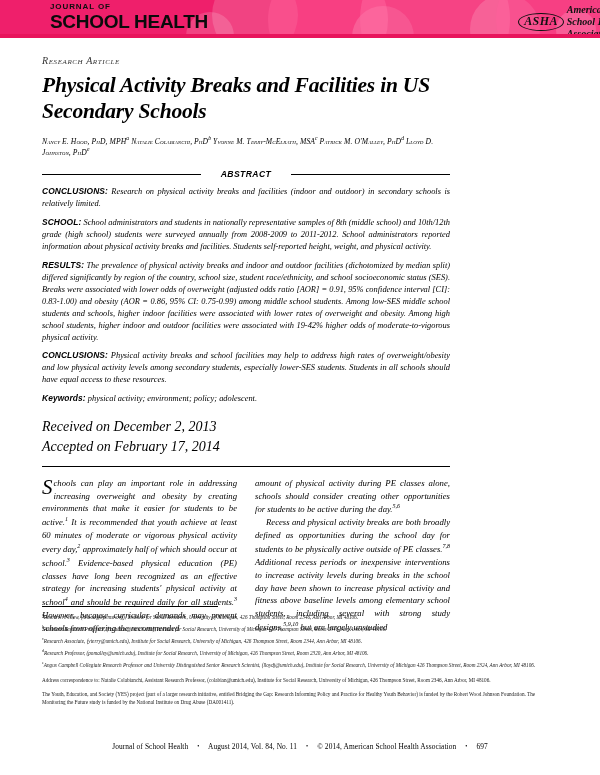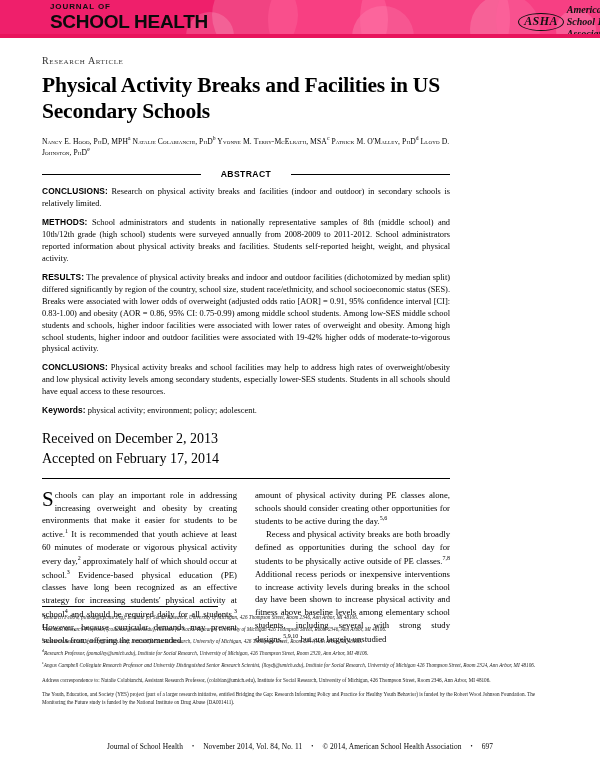--- a/index.html
+++ b/index.html
@@ -92,20 +92,21 @@
     font-size: 10px;
     line-height: 1.18;
     color: #111;
   }
 
   
   .page {
     padding: 0 42px;
     box-sizing: border-box;
     width: 492px;
+    font-style: italic;
   }
 
   .kicker {
     margin-top: 17px;
     font-variant: small-caps;
     font-size: 10px;
     letter-spacing: 0.6px;
     color: #333;
   }
   h1.article-title {
@@ -275,21 +276,21 @@
     <span class="lbl">ABSTRACT</span>
     <span class="rule"></span>
   </div>
 
   <div>
     <p class="abs-p">
       <span class="lead">CONCLUSIONS:</span>
       <span>Research on physical activity breaks and facilities (indoor and outdoor) in secondary schools is relatively limited.</span>
     </p>
     <p class="abs-p">
-      <span class="lead">METHODS:</span>
+      <span class="lead">SCHOOL:</span>
       <span>School administrators and students in nationally representative samples of 8th (middle school) and 10th/12th grade (high school) students were surveyed annually from 2008-2009 to 2011-2012. School administrators reported information about physical activity breaks and facilities. Students self-reported height, weight, and physical activity.</span>
     </p>
     <p class="abs-p">
       <span class="lead">RESULTS:</span>
       <span>The prevalence of physical activity breaks and indoor and outdoor facilities (dichotomized by median split) differed significantly by region of the country, school size, student race/ethnicity, and school socioeconomic status (SES). Breaks were associated with lower odds of overweight (adjusted odds ratio [AOR] = 0.91, 95% confidence interval [CI]: 0.83-1.00) and obesity (AOR = 0.86, 95% CI: 0.75-0.99) among middle school students. Among low-SES middle school students and schools, higher indoor facilities were associated with lower rates of overweight and obesity. Among high school students, higher indoor and outdoor facilities were associated with 19-42% higher odds of moderate-to-vigorous physical activity.</span>
     </p>
     <p class="abs-p">
       <span class="lead">CONCLUSIONS:</span>
       <span>Physical activity breaks and school facilities may help to address high rates of overweight/obesity and low physical activity levels among secondary students, especially lower-SES students. Students in all schools should have equal access to these resources.</span>
     </p>
@@ -337,18 +338,18 @@
     <sup>e</sup><span>Angus Campbell Collegiate Research Professor and University Distinguished Senior Research Scientist, (lloydj@umich.edu), Institute for Social Research, University of Michigan 426 Thompson Street, Room 2324, Ann Arbor, MI 48106.</span>
   </div>
 
   <div class="fn-block">Address correspondence to: Natalie Colabianchi, Assistant Research Professor, (colabian@umich.edu), Institute for Social Research, University of Michigan, 426 Thompson Street, Room 2346, Ann Arbor, MI 48106.</div>
   <div class="fn-block">The Youth, Education, and Society (YES) project (part of a larger research initiative, entitled Bridging the Gap: Research Informing Policy and Practice for Healthy Youth Behavior) is funded by the Robert Wood Johnson Foundation. The Monitoring the Future study is funded by the National Institute on Drug Abuse (DA001411).</div>
 </div>
 
 <div class="page-footer">
   <span>Journal of School Health</span>
   <span class="sep">•</span>
-  <span>November 2014, Vol. 84, No. 11</span>
+  <span>August 2014, Vol. 84, No. 11</span>
   <span class="sep">•</span>
   <span>© 2014, American School Health Association</span>
   <span class="sep">•</span>
   <span>697</span>
 </div>
 
 </body></html>

